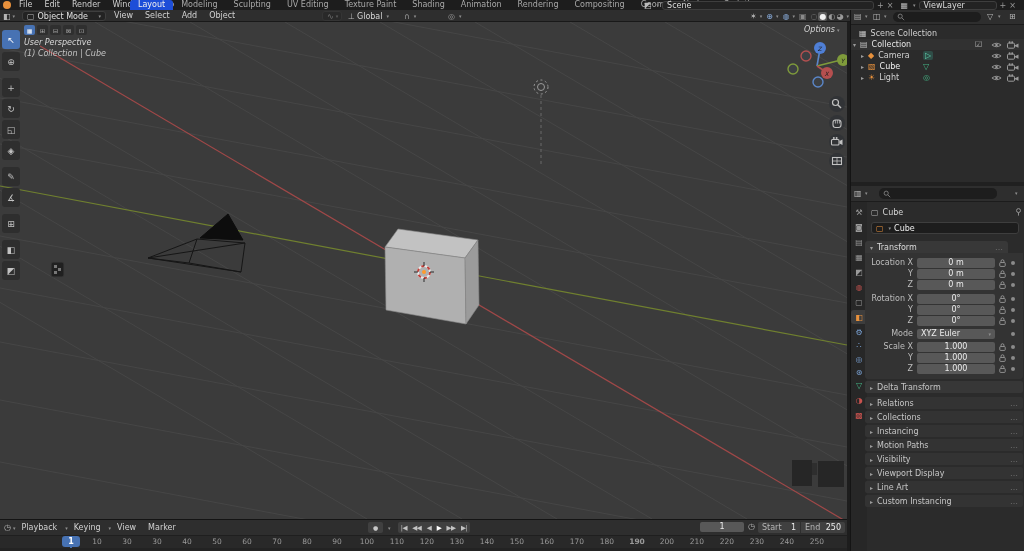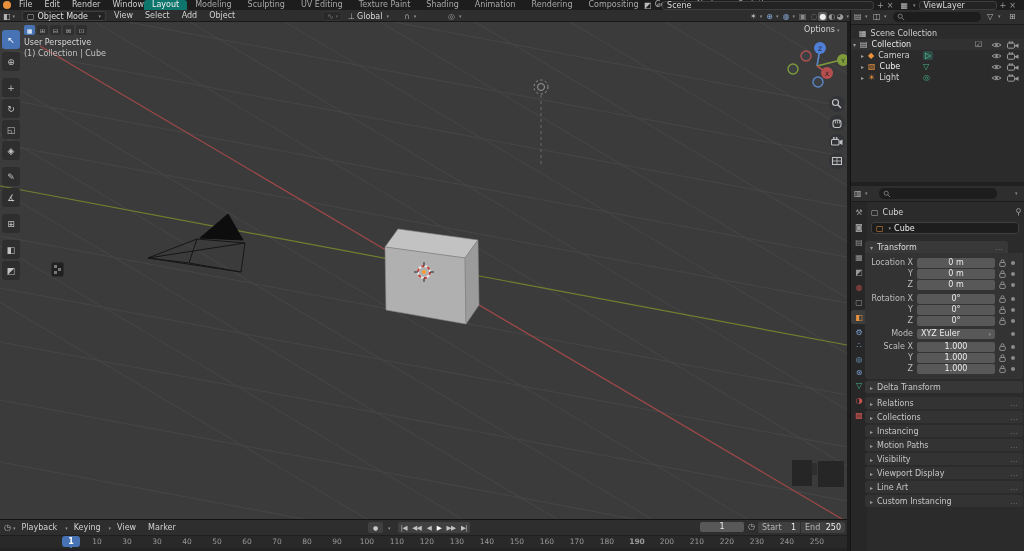--- a/index.html
+++ b/index.html
@@ -4,21 +4,21 @@
 <style>
   html,body{margin:0;padding:0;background:#000;}
   #root{position:relative;width:1024px;height:551px;background:#1d1d1d;
         font-family:"DejaVu Sans",sans-serif;font-size:8px;color:#c8c8c8;
         overflow:hidden;-webkit-font-smoothing:antialiased;}
   .abs{position:absolute;}
   .flex{display:flex;align-items:center;}
   .cr{font-size:5px;color:#8f8f8f;margin-left:2px;}
   .menu{padding:0 6px;line-height:10px;color:#cfcfcf;cursor:default;}
   .tab{padding:0 8px;line-height:10px;color:#a8a8a8;}
-  .tab.active{background:#0f766e;color:#efefef;border-radius:3px 3px 0 0;margin-left:14px;}
+  .tab.active{background:#1d4ed8;color:#efefef;border-radius:3px 3px 0 0;}
   .hmenu{padding:8px 6px;line-height:12px;color:#d2d2d2;}
   .pill{background:#232323;border:1px solid #3e3e3e;border-radius:3px;display:flex;align-items:center;padding:0 4px;box-sizing:border-box;}
   .field{background:#585858;border-radius:2px;color:#ececec;text-align:center;line-height:10px;height:10px;}
   .flabel{color:#bdbdbd;text-align:right;line-height:10px;}
   .dot2{width:4px;height:4px;border-radius:50%;background:#8b8b8b;display:block;}
   .toolbtn{width:18px;height:19px;background:#2e2e2e;border-radius:3px;color:#c2c2c2;
            display:flex;align-items:center;justify-content:center;font-size:9px;}
   .toolbtn.active{background:#4772b3;color:#fff;}
   .selmode{width:11px;height:10px;background:#2f2f2f;border-radius:2px;color:#b5b5b5;
            display:flex;align-items:center;justify-content:center;font-size:6px;}
@@ -146,21 +146,21 @@
         <span class="cr">▾</span>
       <span style="color:#8a8a8a;margin-left:3px;">▣</span>
       <span style="color:#9a9a9a;margin-left:3px;">◌</span>
       <span style="color:#f0f0f0;background:#5a5a5a;border-radius:2px;padding:0 1px;">●</span>
       <span style="color:#9a9a9a;">◐</span>
       <span style="color:#9a9a9a;">◕</span>
       <span class="cr">▾</span>
     </div>
   </div>
 
-  <div class="abs" style="left:0;top:22px;width:847px;height:497px;background:#3b3b3b;overflow:hidden;">
+  <div class="abs" style="left:0;top:22px;width:847px;height:497px;background:#3b3b3b;overflow:hidden;font-style:italic;">
 
     <svg class="abs" width="847" height="497" style="left:0;top:0;">
       <g stroke="#464646" stroke-width="1">
         <line x1="0" y1="-74" x2="847" y2="85"></line>
           <line x1="0" y1="-24" x2="847" y2="135"></line>
         <line x1="0" y1="26" x2="847" y2="185"></line>
           <line x1="0" y1="76" x2="847" y2="235"></line>
         <line x1="0" y1="122" x2="847" y2="281"></line>
           <line x1="0" y1="214" x2="847" y2="373"></line>
         <line x1="0" y1="266" x2="847" y2="425"></line>

